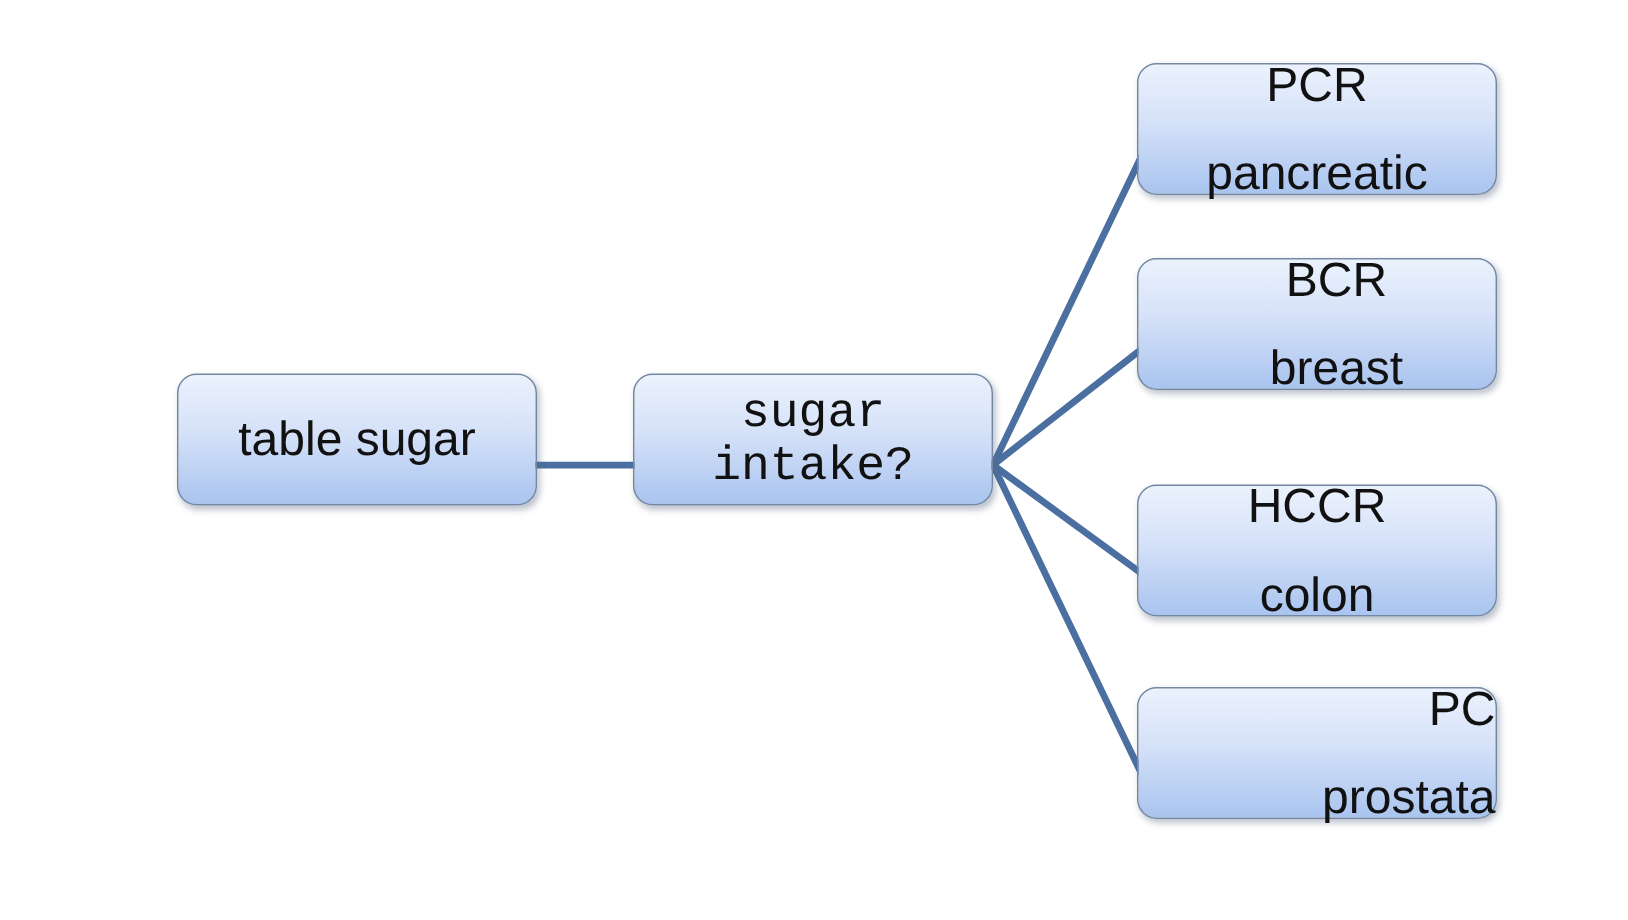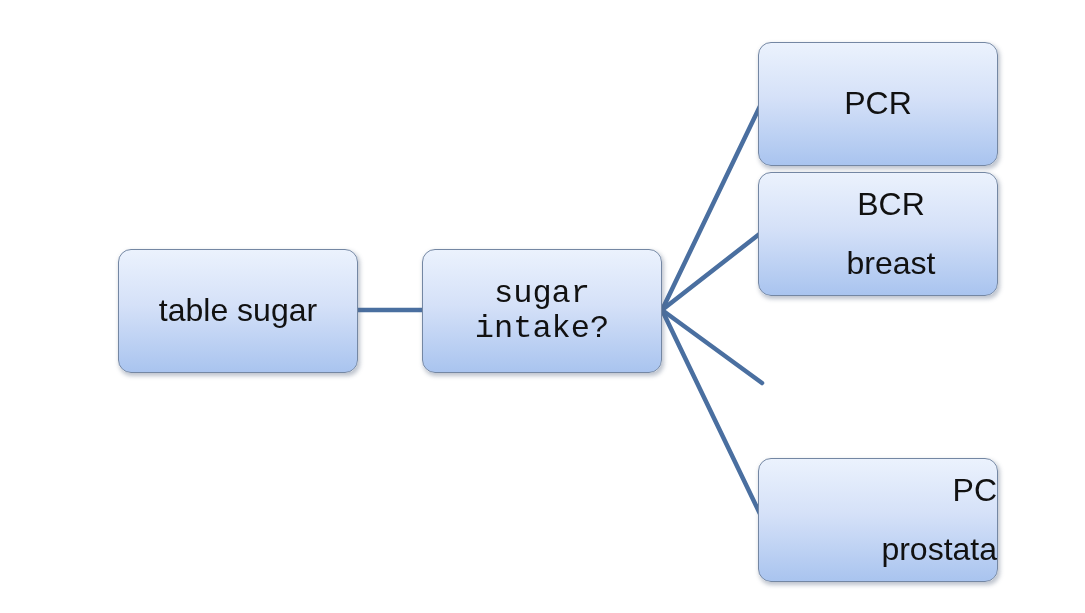--- a/index.html
+++ b/index.html
@@ -18,21 +18,21 @@
   .connectors {
     position: absolute;
     left: 0;
     top: 0;
     width: 1085px;
     height: 613px;
   }
   .node {
     position: absolute;
     width: 240px;
-    height: 124px;
+    height: 88px;
     box-sizing: border-box;
     border: 1.5px solid #7487A3;
     border-radius: 13px;
     background: linear-gradient(180deg, #EBF2FD 0%, #D5E1F8 45%, #A9C4EF 100%);
     box-shadow: 1.5px 2.5px 4px rgba(90, 105, 130, 0.40);
     display: flex;
     flex-direction: column;
     align-items: center;
     justify-content: center;
     font-size: 32px;
@@ -67,26 +67,31 @@
   <div class="node node-root">
     <span>table sugar</span>
   </div>
 
   <div class="node node-question">
     <span>sugar intake?</span>
   </div>
 
   <div class="node two-line node-out node-out-0">
     <span>PCR</span>
+    <span>pancreatic</span>
   </div>
 
   <div class="node two-line node-out node-out-1">
     <span>BCR</span>
     <span>breast</span>
   </div>
 
+  <div class="node two-line node-out node-out-2">
+    <span>HCCR</span>
+    <span>colon</span>
+  </div>
 
   <div class="node two-line node-out node-out-3">
     <span>PC</span>
     <span>prostata</span>
   </div>
 
 </div>
 
 </body></html>

